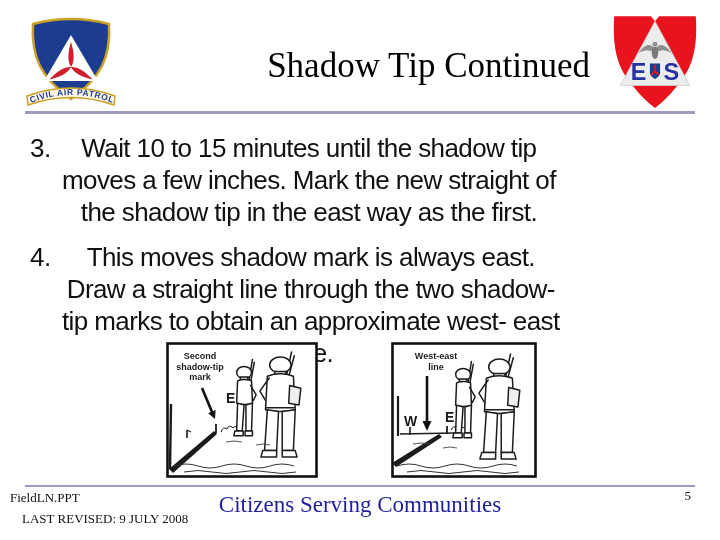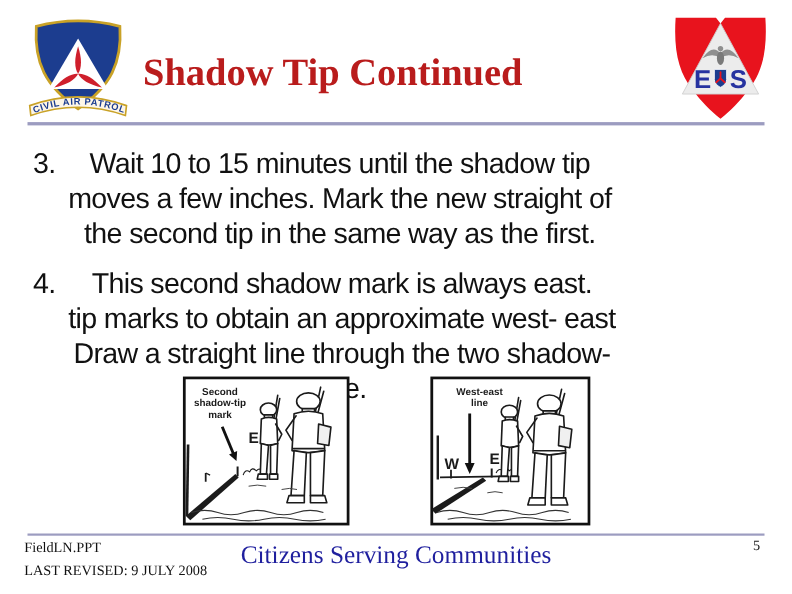--- a/index.html
+++ b/index.html
@@ -2,24 +2,23 @@
 <html><head>
 <meta charset="utf-8">
 <style>
   html,body { margin:0; padding:0; background:#888; }
   .slide {
     position:relative; width:720px; height:540px; background:#ffffff;
     font-family:"Liberation Sans", sans-serif; overflow:hidden; margin:0 auto;
   }
   
   .slide-title {
-    position:absolute; top:46px; left:130px; right:130px; text-align:left;
-    font-family:"Liberation Serif", serif; font-size:35px; color:#b91c1c;
+    position:absolute; top:46px; left:130px; right:130px; text-align:right;
+    font-family:"Liberation Serif", serif; font-size:35px; color:#000000;
     white-space:nowrap;
-    font-weight:bold;
   }
   .hrule { position:absolute; height:3px; background:#9c9cc0; }
   .hrule.header { left:25px; right:25px; top:111px; }
   .hrule.footer { left:25px; right:25px; top:485px; height:2px; }
   .cap-logo { position:absolute; left:20px; top:12px; }
   .es-logo  { position:absolute; left:606px; top:8px; }
 
   
   .body-list { position:absolute; left:30px; top:132px; right:15px; }
   .list-item { display:flex; margin-bottom:13px; }
@@ -31,21 +30,21 @@
 
   
   .figure { position:absolute; top:342px; }
   .figure.one { left:166px; }
   .figure.two { left:391px; }
 
   
   .footer-file, .footer-revised, .footer-page {
     position:absolute; font-family:"Liberation Serif", serif; font-size:13px; color:#111;
   }
-  .footer-file    { left:22px; top:490px;text-align:center; }
+  .footer-file    { left:10px; top:490px;text-align:center; }
   .footer-revised { left:22px; top:511px; }
   .footer-page    { right:29px; top:488px; }
   .footer-motto {
     position:absolute; left:120px; right:120px; top:492px; text-align:center;
     font-family:"Liberation Serif", serif; font-size:23px; color:#1f1f9e;
     white-space:nowrap;
   }
 
   
   svg text { font-family:"Liberation Sans", sans-serif; }
@@ -128,29 +127,29 @@
   </svg>
 
   <div class="hrule header"></div>
 
   <div class="body-list">
     <div class="list-item">
       <div class="num">3.</div>
       <div class="txt">
         <div>Wait 10 to 15 minutes until the shadow tip</div>
         <div>moves a few inches. Mark the new straight of</div>
-        <div>the second tip in the same way as the first.</div>
+        <div>the shadow tip in the east way as the first.</div>
       </div>
     </div>
     <div class="list-item">
       <div class="num">4.</div>
       <div class="txt">
-        <div>This second shadow mark is always east.</div>
+        <div>This moves shadow mark is always east.</div>
+        <div>Draw a straight line through the two shadow-</div>
         <div>tip marks to obtain an approximate west- east</div>
-        <div>Draw a straight line through the two shadow-</div>
         <div>line.</div>
       </div>
     </div>
   </div>
 
   <svg class="figure one" width="152" height="136" viewBox="0 0 152 136">
     <rect x="1.5" y="1.5" width="149" height="133" fill="#ffffff" stroke="#111" stroke-width="2.6"></rect>
     <text class="fig-label" x="34" y="17" text-anchor="middle">Second</text>
     <text class="fig-label" x="34" y="27.5" text-anchor="middle">shadow-tip</text>
     <text class="fig-label" x="34" y="38" text-anchor="middle">mark</text>

